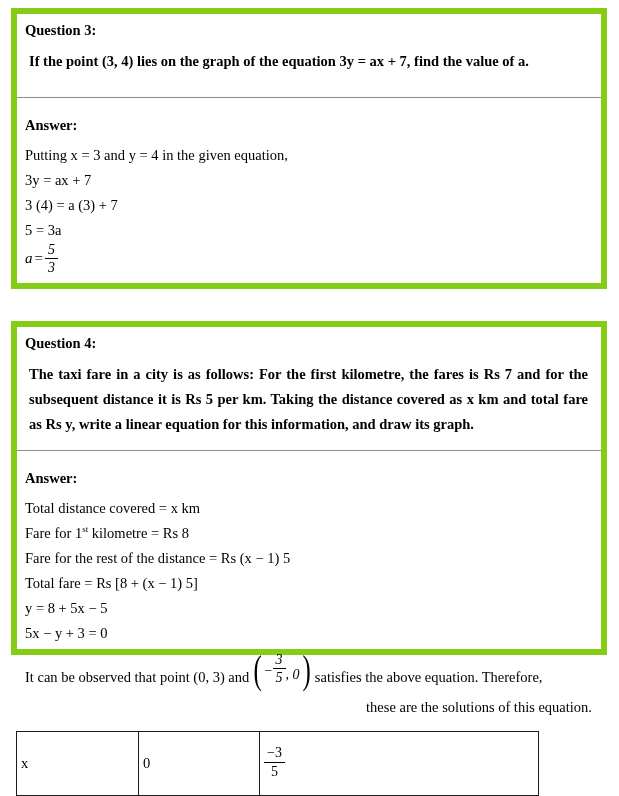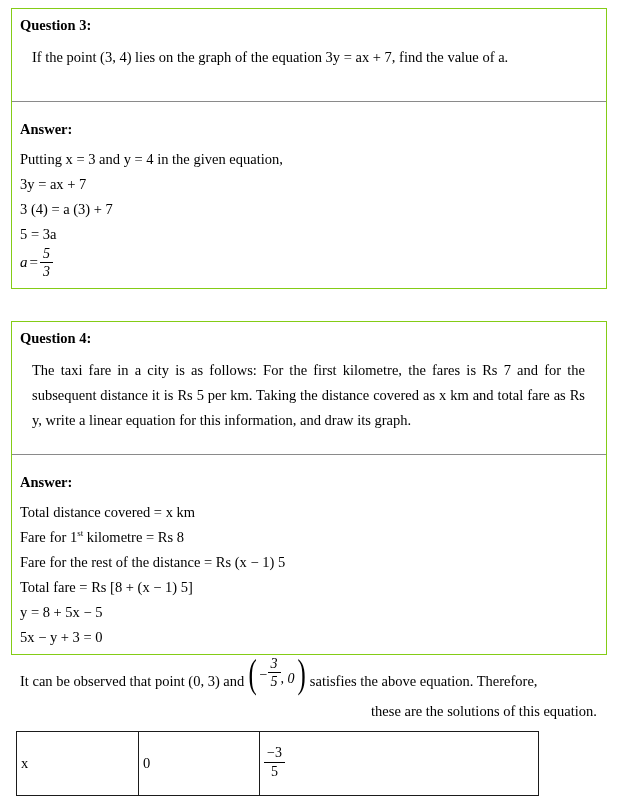--- a/index.html
+++ b/index.html
@@ -22,21 +22,21 @@
     width: 619px;
     height: 796px;
   }
 
   
   .qa-block {
     position: absolute;
     left: 11px;
     width: 596px;
     box-sizing: border-box;
-    border: 1px solid #84cc16;
+    border: 6px solid #84cc16;
     background: #ffffff;
   }
   .qa-block.q3 { top: 8px;  height: 281px; }
   .qa-block.q4 { top: 321px; height: 334px; }
 
   .q-section {
     box-sizing: border-box;
     padding: 9px 9px 0 8px;
   }
   .divider {
@@ -50,24 +50,24 @@
     padding: 20px 9px 0 8px;
   }
 
   .q-label, .a-label {
     font-weight: bold;
     font-size: 14.5px;
     line-height: 1.0;
     margin: 0 0 11px 0;
   }
   .q-text {
-    font-weight: normal;
-    font-size: 14.5px;
-    line-height: 25px;
-    margin: 12px;
+    font-weight: bold;
+    font-size: 14.5px;
+    line-height: 25px;
+    margin: 4px;
     text-align: justify;
     text-justify: inter-word;
   }
   .q3 .q-text { white-space: nowrap; }
 
   .a-line {
     font-size: 14.5px;
     line-height: 25px;
     margin: 0;
     white-space: nowrap;

